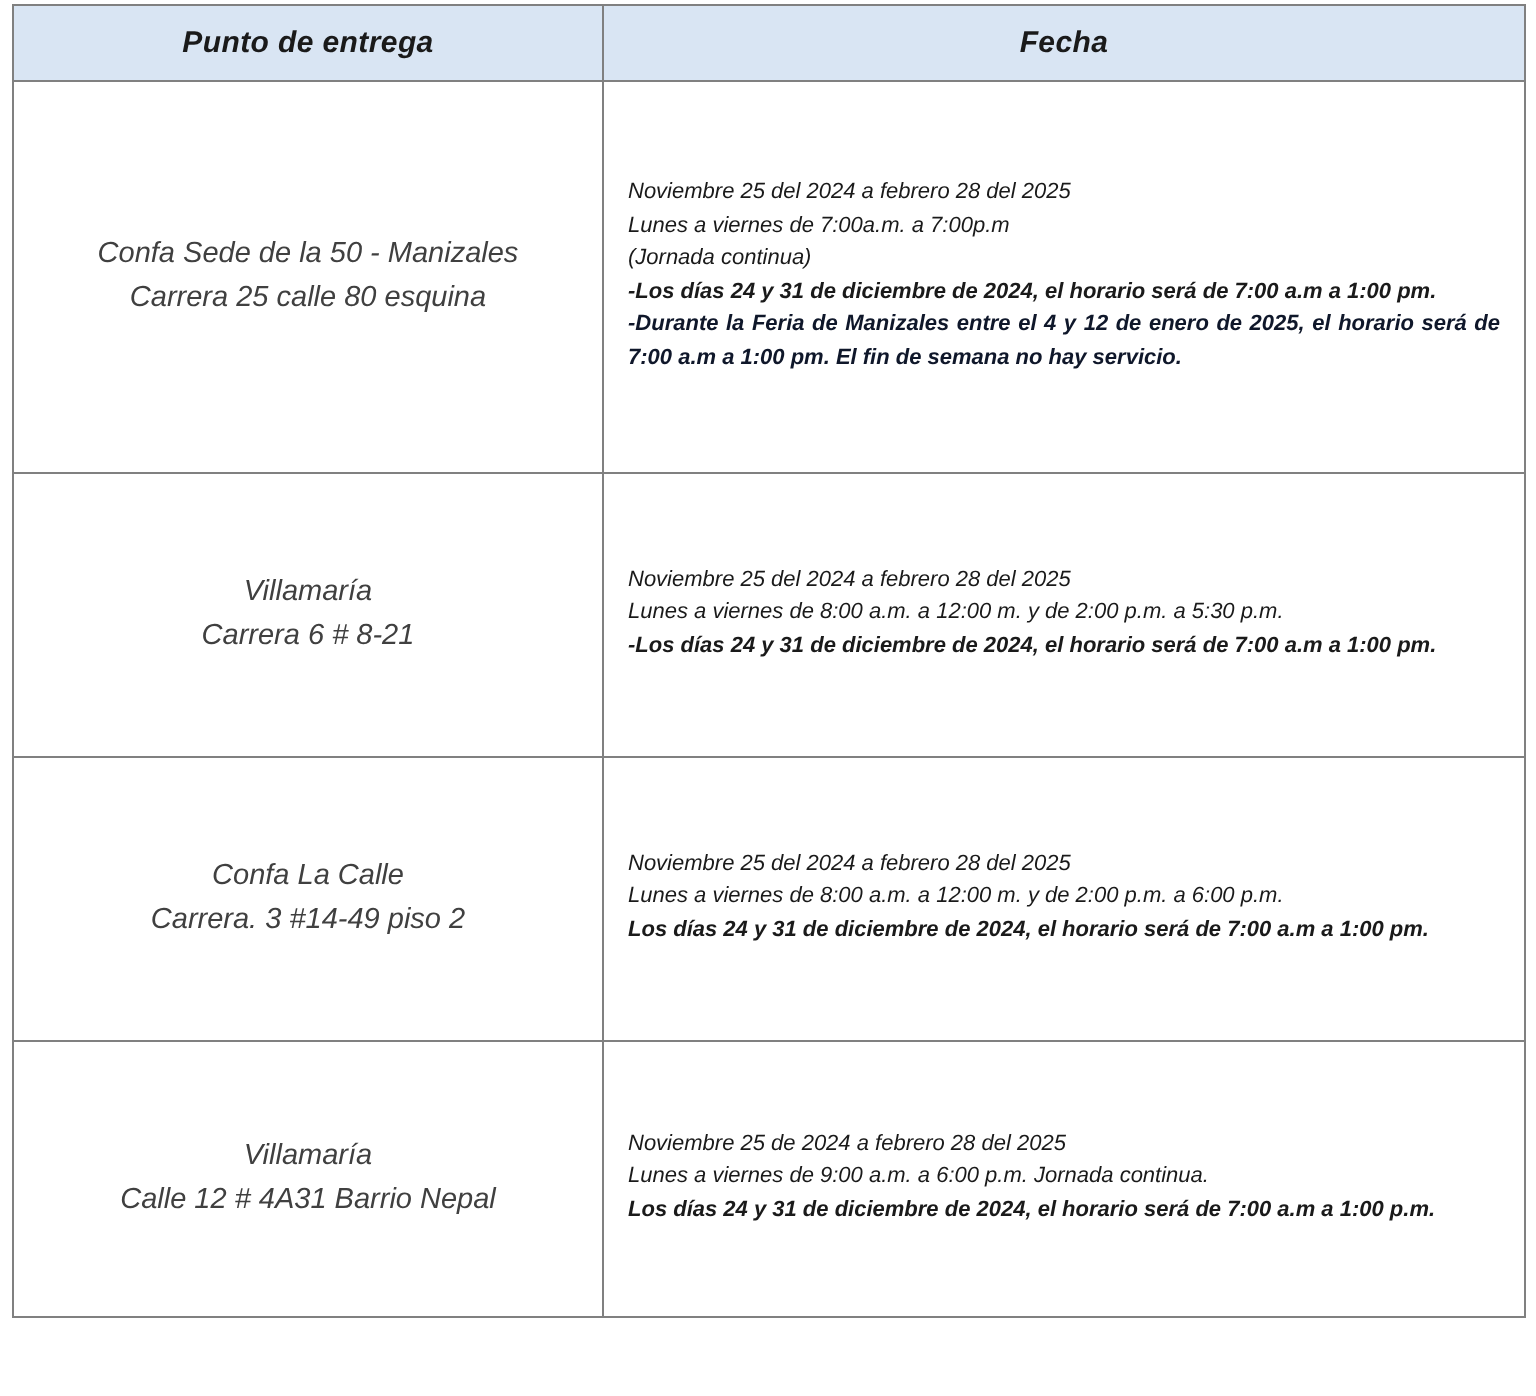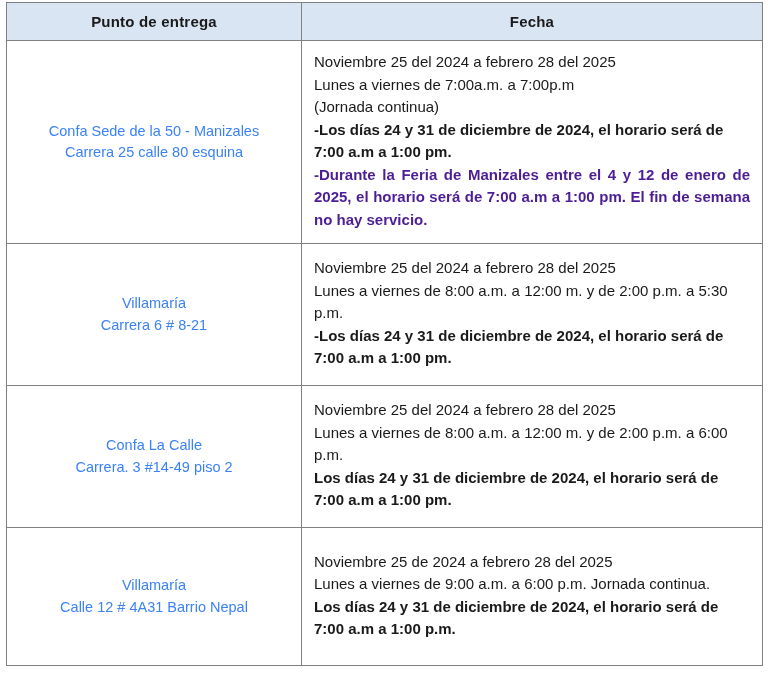--- a/index.html
+++ b/index.html
@@ -11,20 +11,21 @@
     width: 768px;
     height: 698px;
     font-family: "Liberation Sans", sans-serif;
     color: #1a1a1a;
     overflow: hidden;
   }
   .table-wrap {
     width: 768px;
     box-sizing: border-box;
     padding: 2px 6px 0 6px;
+    font-style: italic;
   }
   table.schedule {
     border-collapse: collapse;
     width: 756px;
     table-layout: fixed;
   }
   table.schedule th,
   table.schedule td {
     border: 1px solid #808080;
     vertical-align: middle;
@@ -40,40 +41,40 @@
     letter-spacing: 0.2px;
   }
   col.c-place { width: 295px; }
   col.c-date  { width: 461px; }
 
   td.place {
     text-align: center;
     font-size: 14.5px;
     line-height: 1.45;
     padding: 8px 10px;
-    color: #3b82f6;
+    color: #404040;
   }
   td.place .line { display: block; }
 
   td.date {
     text-align: left;
-    font-size: 15px;
+    font-size: 11px;
     line-height: 1.5;
     padding: 10px 12px 12px 12px;
     color: #1a1a1a;
   }
   td.date p {
     margin: 0;
   }
   td.date p.bold {
     font-weight: bold;
   }
   td.date p.blue {
     font-weight: bold;
-    color: #4c1d95;
+    color: #0f172a;
     text-align: justify;
   }
   td.date p.justify {
     text-align: justify;
   }
   .row-1 td { height: 196px; }
   .row-2 td { height: 142px; }
   .row-3 td { height: 142px; }
   .row-4 td { height: 138px; }
 </style>

